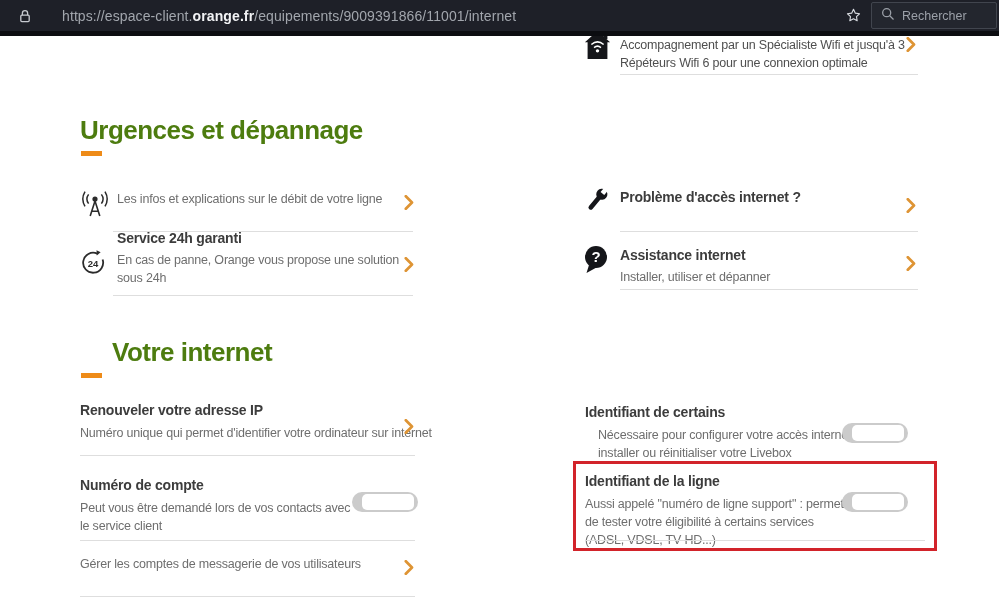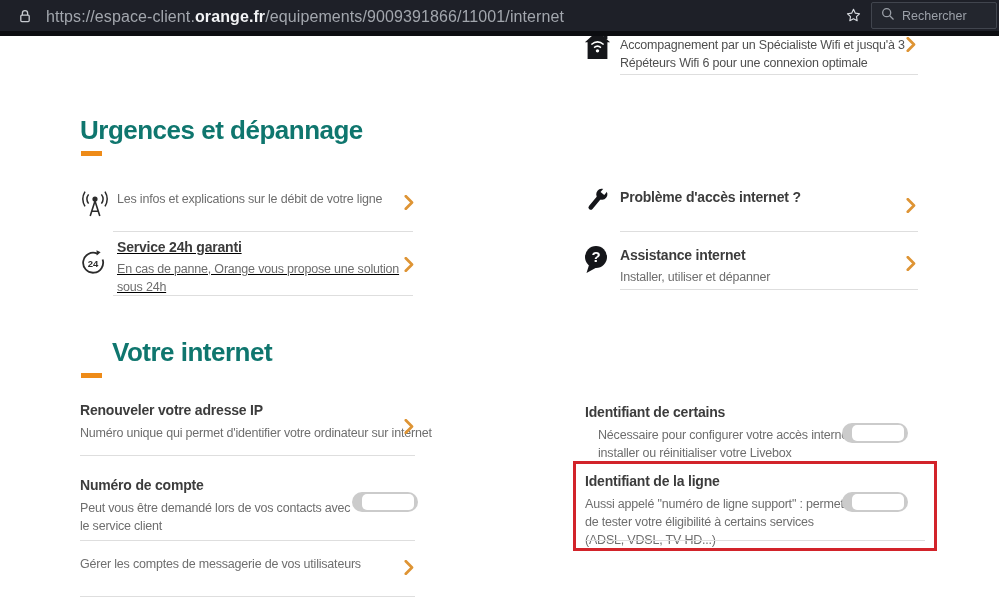--- a/index.html
+++ b/index.html
@@ -13,40 +13,40 @@
   .browser-bar {
     position:absolute; left:0; top:0; width:999px; height:31px;
     background:#1e2028; z-index:20;
   }
   .browser-bar-strip {
     position:absolute; left:0; top:31px; width:999px; height:5px;
     background:#0c0d11; z-index:20;
   }
   .lock-icon { position:absolute; left:18px; top:8px; }
   .url-text {
-    position:absolute; left:46px; top:8px; font-size:16px; color:#a2a6ad;
+    position:absolute; left:62px; top:8px; font-size:14px; color:#a2a6ad;
     white-space:nowrap; letter-spacing:0.1px;
   }
   .url-text .domain { color:#f2f3f5; font-weight:700; }
   .star-icon { position:absolute; left:845px; top:7px; cursor:pointer; }
   .search-box {
     position:absolute; left:871px; top:2px; width:126px; height:27px;
     background:#23262e; border:1px solid #41454e; border-radius:2px;
     display:flex; align-items:center; padding-left:9px;
   }
   .search-box input {
     background:transparent; border:none; outline:none; color:#c9ccd2;
     font-size:12.5px; width:90px; margin-left:7px;
     font-family:"Liberation Sans","DejaVu Sans",sans-serif;
   }
   .search-box input::placeholder { color:#9ba0a8; }
   
   .abs { position:absolute; }
   .section-heading {
-    font-size:26px; font-weight:700; color:#0f766e; letter-spacing:-0.5px;
+    font-size:26px; font-weight:700; color:#4d7c0f; letter-spacing:-0.5px;
     white-space:nowrap;
   }
   .accent-bar { width:21px; height:5px; background:#ee8b18; }
   .row-title {
     font-size:14px; font-weight:700; color:#3c3c3c; letter-spacing:-0.2px;
     white-space:nowrap;
   }
   .row-desc {
     font-size:12.5px; color:#6e6e6e; line-height:18px; letter-spacing:-0.2px;
   }
@@ -137,21 +137,21 @@
   </span>
   <div class="abs divider" style="left:113px; top:231px; width:300px;"></div>
 
   <span class="abs" style="left:79px; top:249px;">
     <svg width="28" height="28" viewBox="0 0 28 28">
       <path d="M23.6 10.5 A10 10 0 1 1 18.2 4.6" fill="none" stroke="#2b2b2b" stroke-width="1.8"></path>
       <path d="M17.5 1.2 L21.6 3.2 L17.8 6.6 Z" fill="#2b2b2b"></path>
       <text x="14" y="17.5" font-size="9.5" font-weight="bold" fill="#2b2b2b" text-anchor="middle" font-family="Liberation Sans, sans-serif">24</text>
     </svg>
   </span>
-  <div class="abs clickable" style="left:117px; top:239px; width:302px;text-decoration:underline;">
+  <div class="abs clickable" style="left:117px; top:230px; width:302px;">
     <div class="row-title">Service 24h garanti</div>
     <div class="row-desc" style="margin-top:5px; width:300px;">En cas de panne, Orange vous propose une solution sous 24h</div>
   </div>
   <span class="abs chevron" style="left:404px; top:257px;">
     <svg width="10" height="15" viewBox="0 0 10 15">
         <path d="M1.8 1.2 L8 7.5 L1.8 13.8" fill="none" stroke="#de9434" stroke-width="2.7" stroke-linecap="round" stroke-linejoin="round"></path>
       </svg>
   </span>
   <div class="abs divider" style="left:113px; top:295px; width:300px;"></div>
 

